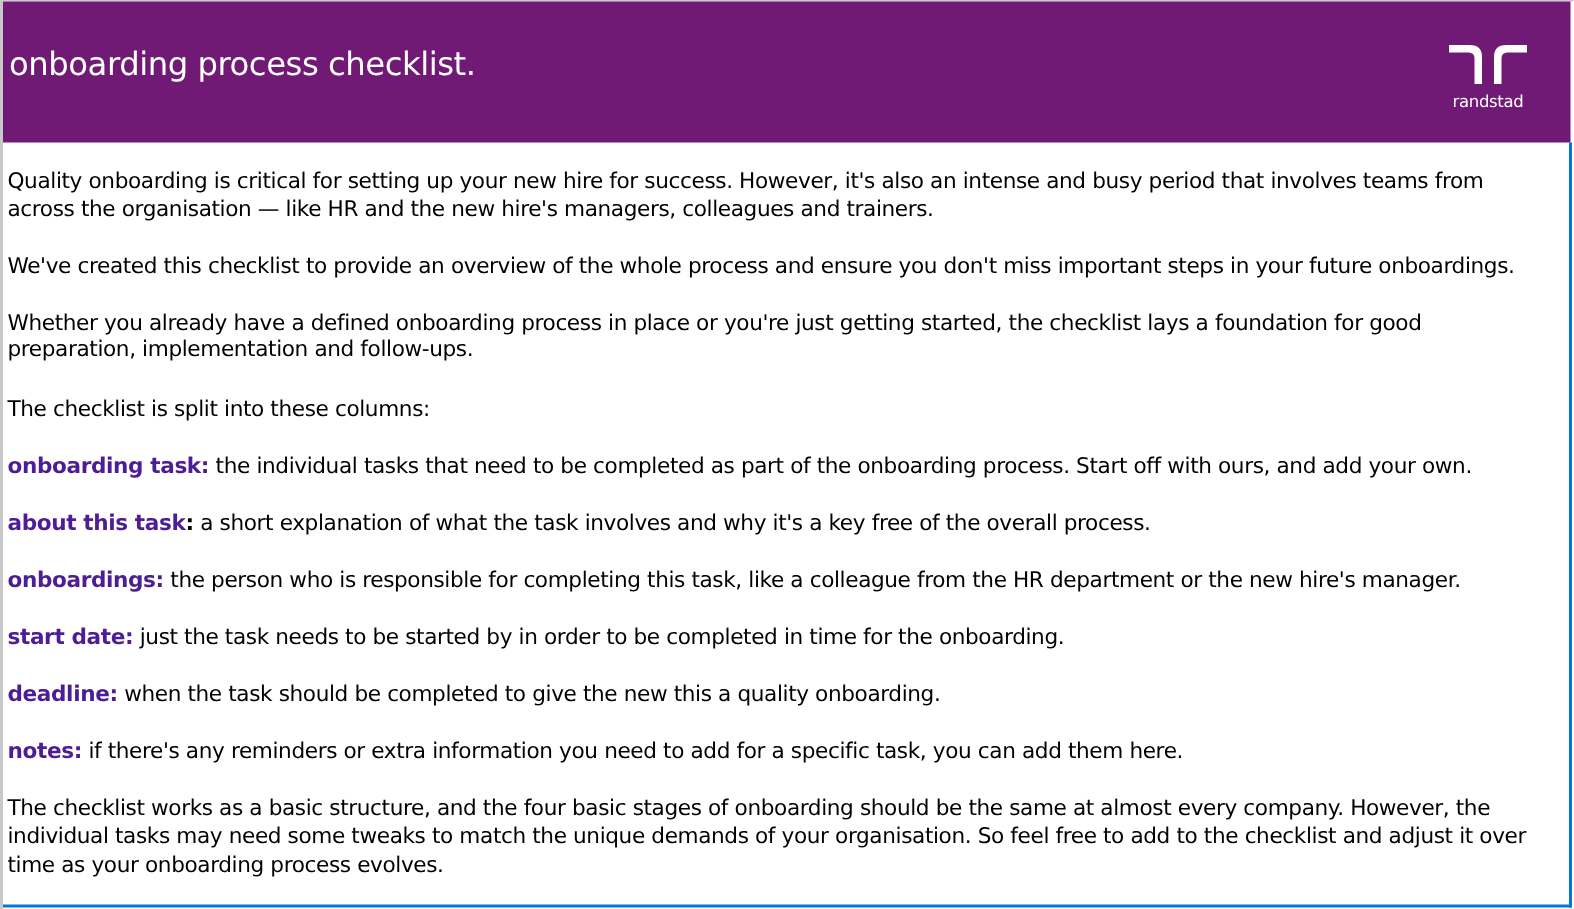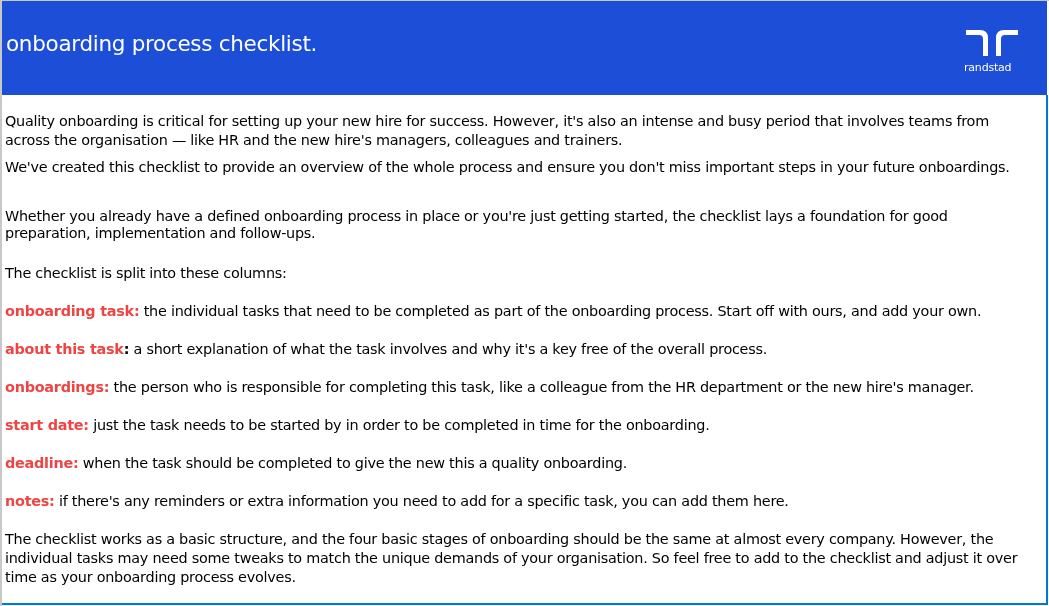--- a/index.html
+++ b/index.html
@@ -8,46 +8,46 @@
       font-family: "DejaVu Sans", sans-serif;
     }
     .frame {
       position: absolute; left: 0; top: 0; width: 1049px; height: 606px;
       box-sizing: border-box;
       border-left: 2px solid #c8c8c8;
       border-top: 1px solid #c8c8c8;
     }
     .header {
       position: absolute; left: 2px; top: 1px; width: 1045px; height: 94px;
-      background: #1d4ed8;
+      background: #701a75;
     }
     .title {
       position: absolute; left: 4px; top: 30px;
       color: #ffffff; font-size: 21.5px; letter-spacing: -0.3px;
       white-space: nowrap;
     }
     .logo { position: absolute; left: 962px; top: 27px; width: 56px; height: 50px; }
     .logo svg { position: absolute; left: 2px; top: 0; }
     .logo-text {
-      position: absolute; left: 0; top: 33px; width: 56px; text-align: left;
+      position: absolute; left: 0; top: 33px; width: 56px; text-align: center;
       color: #ffffff; font-size: 11px; letter-spacing: -0.2px;
     }
     .right-border {
       position: absolute; left: 1046px; top: 95px; width: 2px; height: 510px; background: #0078d7;
     }
     .bottom-border {
       position: absolute; left: 2px; top: 603px; width: 1046px; height: 2px; background: #0078d7;
     }
     .content {
       position: absolute; left: 5px; top: 112px; width: 1035px;
       font-size: 14.4px; line-height: 19px; color: #000000;
       letter-spacing: -0.25px;
     }
     .p { position: absolute; left: 0; white-space: nowrap; }
-    .kw { color: #ef4444; font-weight: bold; margin-top: 11px; }
+    .kw { color: #4c1d95; font-weight: bold; margin-top: 11px; }
   </style>
 </head>
 <body>
 
 <div class="frame"></div>
 
 <div class="header">
   <div class="title">onboarding process checklist.</div>
   <div class="logo">
     <svg width="52" height="28" viewBox="0 0 52 28">
@@ -58,21 +58,21 @@
   </div>
 </div>
 
 <div class="right-border"></div>
 <div class="bottom-border"></div>
 
 <div class="content">
   <div class="p" style="top:0px">Quality onboarding is critical for setting up your new hire for success. However, it's also an intense and busy period that involves teams from</div>
   <div class="p" style="top:19px">across the organisation — like HR and the new hire's managers, colleagues and trainers.</div>
 
-  <div class="p" style="top:46px">We've created this checklist to provide an overview of the whole process and ensure you don't miss important steps in your future onboardings.</div>
+  <div class="p" style="top:57px">We've created this checklist to provide an overview of the whole process and ensure you don't miss important steps in your future onboardings.</div>
 
   <div class="p" style="top:95px">Whether you already have a defined onboarding process in place or you're just getting started, the checklist lays a foundation for good</div>
   <div class="p" style="top:112px">preparation, implementation and follow-ups.</div>
 
   <div class="p" style="top:152px">The checklist is split into these columns:</div>
 
   <div class="p" style="top:190px">
     <span class="kw">onboarding task:</span><span> the individual tasks that need to be completed as part of the onboarding process. Start off with ours, and add your own.</span>
   </div>
   <div class="p" style="top:228px">

